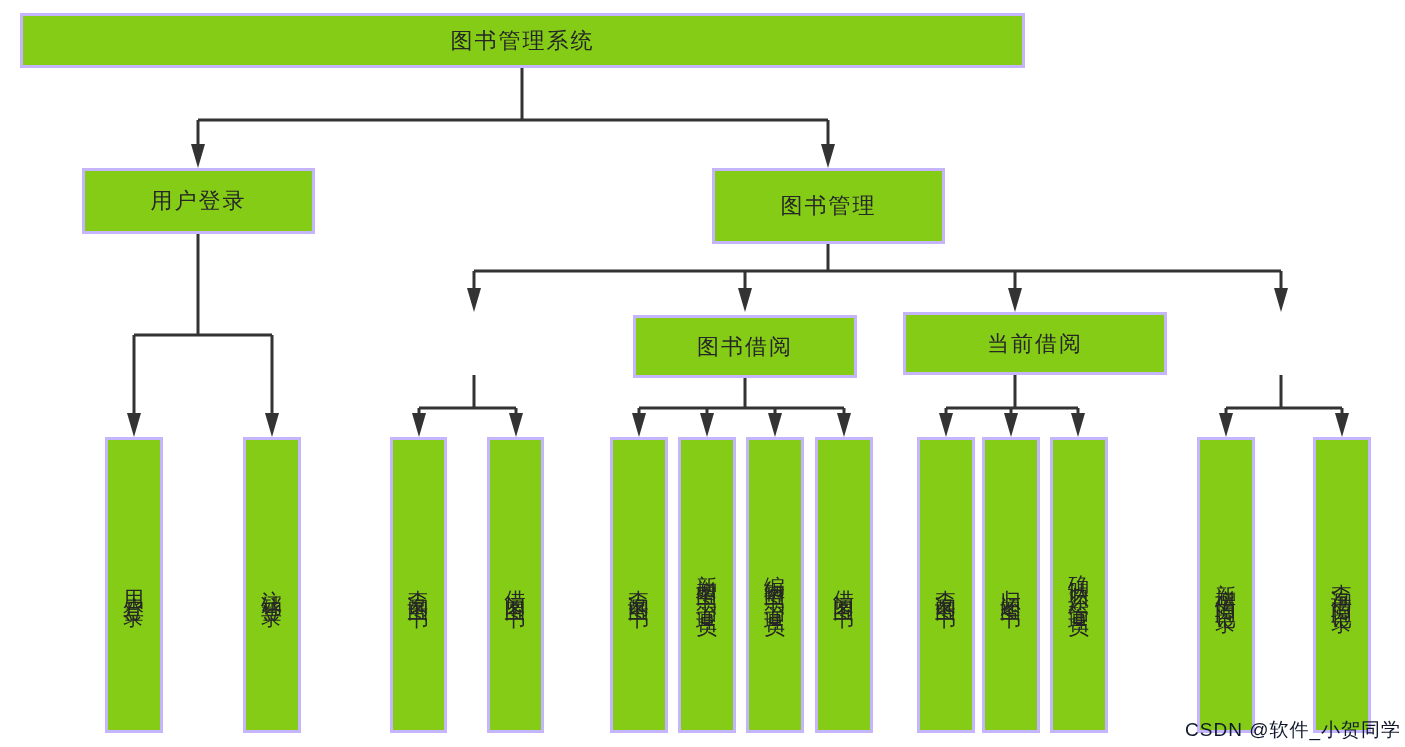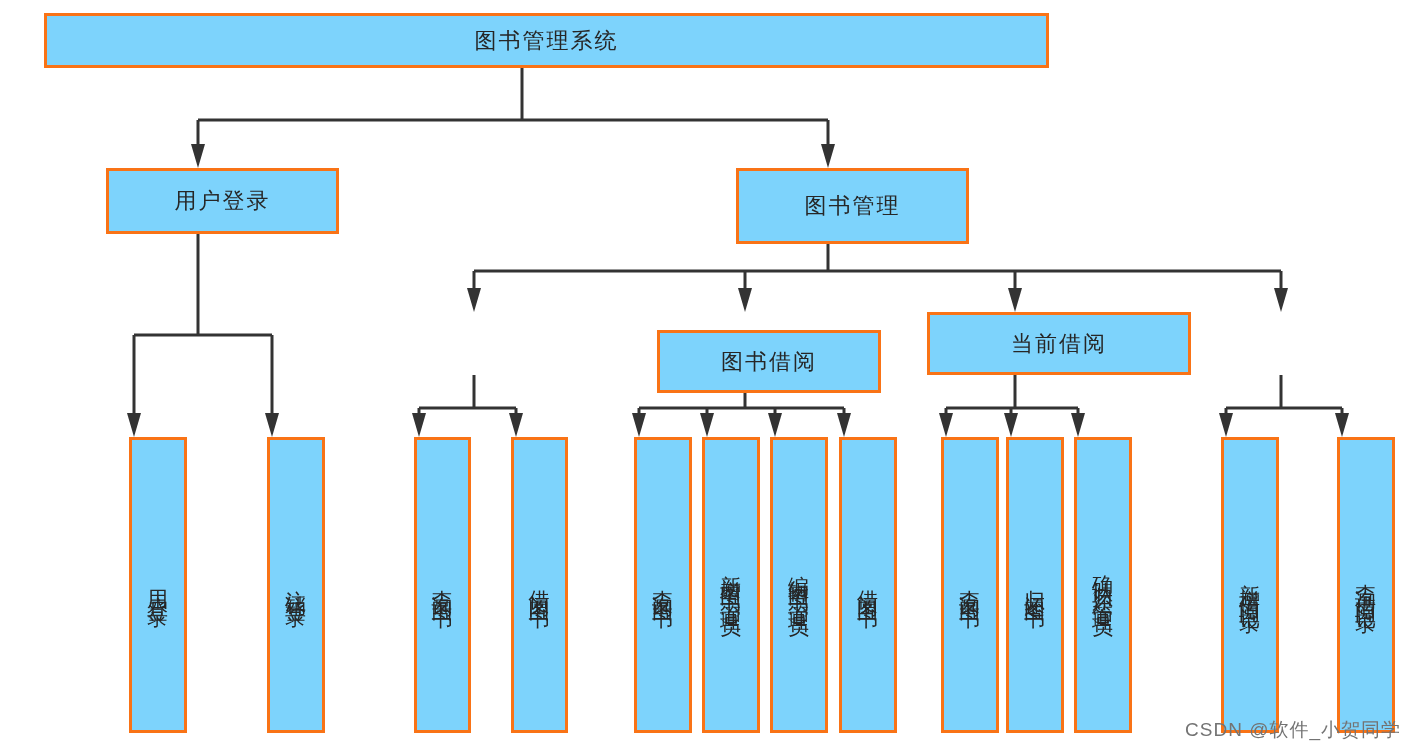--- a/index.html
+++ b/index.html
@@ -18,46 +18,45 @@
   #wires {
     position: absolute;
     left: 0;
     top: 0;
     width: 1405px;
     height: 747px;
   }
   .node {
     position: absolute;
     box-sizing: border-box;
-    border: 3px solid #f97316;
-    background: #7dd3fc;
+    border: 3px solid #c4b5fd;
+    background: #84cc16;
     display: flex;
     align-items: center;
     justify-content: center;
     color: #262626;
     font-size: 22px;
     letter-spacing: 2px;
     white-space: nowrap;
     z-index: 2;
-    margin-left: 24px;
   }
   .node.vert {
     writing-mode: vertical-rl;
     text-orientation: mixed;
     font-size: 21px;
     letter-spacing: 6px;
     white-space: normal;
     line-height: 1;
     padding: 6px 0;
   }
   #watermark {
     position: absolute;
     right: 4px;
     bottom: 4px;
-    color: #737373;
+    color: #0f172a;
     font-size: 19px;
     letter-spacing: 1px;
     z-index: 3;
   }
 </style>
 </head>
 <body>
 
 <div id="stage">
 
@@ -132,21 +131,21 @@
       <polygon points="1219,413 1233,413 1226,437"></polygon>
       <polygon points="1335,413 1349,413 1342,437"></polygon>
     </g>
   </svg>
 
   <div class="node" style="left:20px; top:13px; width:1005px; height:55px;">图书管理系统</div>
 
   <div class="node" style="left:82px; top:168px; width:233px; height:66px;">用户登录</div>
   <div class="node" style="left:712px; top:168px; width:233px; height:76px;">图书管理</div>
 
-  <div class="node" style="left:633px; top:330px; width:224px; height:63px;">图书借阅</div>
+  <div class="node" style="left:633px; top:315px; width:224px; height:63px;">图书借阅</div>
   <div class="node" style="left:903px; top:312px; width:264px; height:63px;">当前借阅</div>
 
   <div class="node vert" style="left:105px; top:437px; width:58px; height:296px;">用户登录</div>
   <div class="node vert" style="left:243px; top:437px; width:58px; height:296px;">注销登录</div>
 
   <div class="node vert" style="left:390px; top:437px; width:57px; height:296px;">查询图书</div>
   <div class="node vert" style="left:487px; top:437px; width:57px; height:296px;">借阅图书</div>
 
   <div class="node vert" style="left:610px; top:437px; width:58px; height:296px;">查询图书</div>
   <div class="node vert" style="left:678px; top:437px; width:58px; height:296px;">新增图书（管理员）</div>

